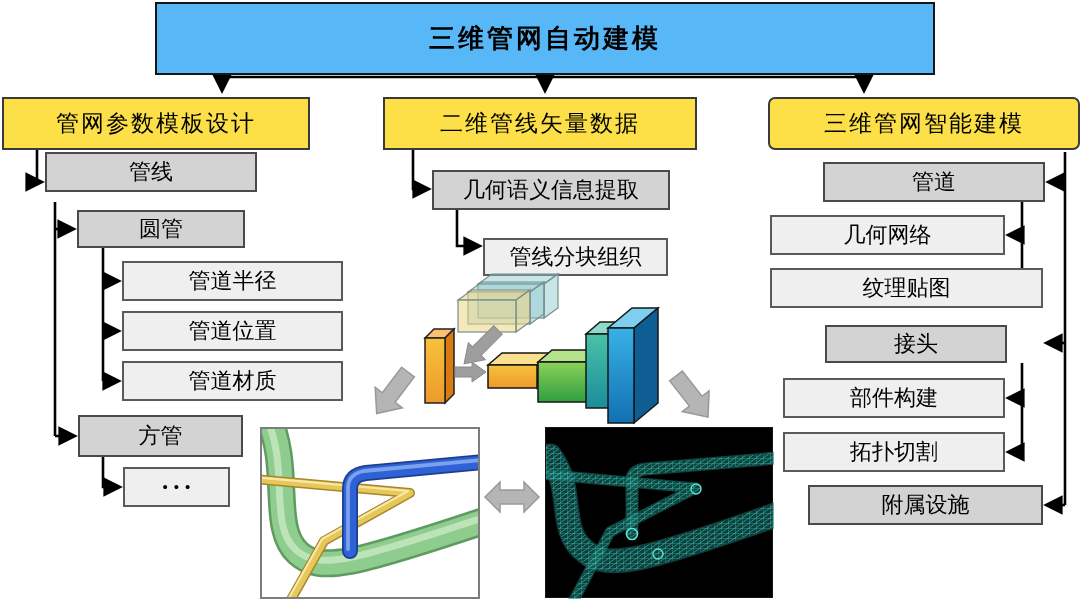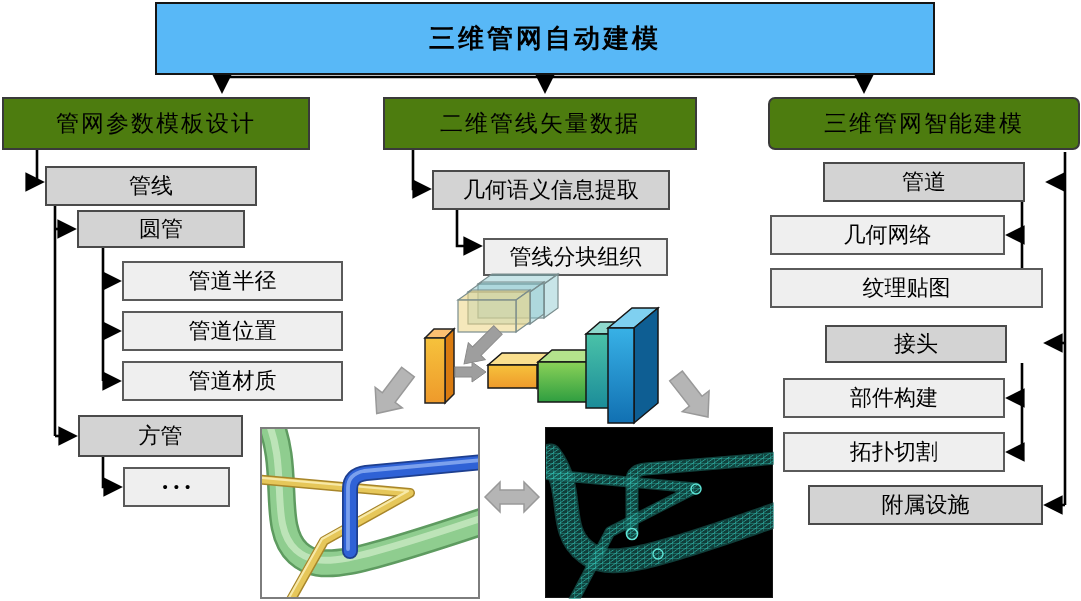--- a/index.html
+++ b/index.html
@@ -2,21 +2,21 @@
 <html><head>
 <meta charset="utf-8">
 <style>
   html,body{margin:0;padding:0;background:#ffffff;}
   .stage{position:relative;width:1081px;height:601px;background:#fff;overflow:hidden;
          font-family:"Liberation Serif","DejaVu Serif",serif;}
   .node{position:absolute;box-sizing:border-box;border:2px solid #424242;
         display:flex;align-items:center;justify-content:center;
         font-size:22px;color:#000;text-align:center;line-height:1;}
   .root{background:#58B8F7;border-color:#151515;font-size:26px;font-weight:bold;letter-spacing:3px;}
-  .hdr{background:#4d7c0f;border-color:#3a3a3a;font-size:23px;letter-spacing:2px;}
+  .hdr{background:#fde047;border-color:#3a3a3a;font-size:23px;letter-spacing:2px;}
   .gm{background:#D3D3D3;border-color:#4a4a4a;}
   .gl{background:#EFEFEF;border-color:#5a5a5a;}
   .dots{font-size:15px;letter-spacing:6px;font-weight:bold;padding-left:6px;}
   svg{position:absolute;left:0;top:0;}
   .imgbox{position:absolute;box-sizing:border-box;}
   .render{border:2px solid #7d7d7d;background:#ffffff;}
   .wire{background:#000;border:1px solid #161616;}
 </style>
 </head>
 <body>
@@ -69,34 +69,34 @@
       <g transform="translate(676,376) rotate(52)">
         <polygon points="0,-8 32,-8 32,-17 52,0 32,17 32,8 0,8"></polygon>
       </g>
       <polygon points="485,497 500,482 500,490 524,490 524,482 539,497 524,512 524,504 500,504 500,512"></polygon>
     </g>
   </svg>
 
   <div class="node root" style="left:155px;top:2px;width:780px;height:73px;">三维管网自动建模</div>
 
   <div class="node hdr" style="left:2px;top:97px;width:308px;height:53px;">管网参数模板设计</div>
-  <div class="node gm" style="left:45px;top:166px;width:212px;height:40px;">管线</div>
+  <div class="node gm" style="left:45px;top:152px;width:212px;height:40px;">管线</div>
   <div class="node gm" style="left:77px;top:210px;width:168px;height:38px;">圆管</div>
   <div class="node gl" style="left:122px;top:261px;width:221px;height:40px;">管道半径</div>
   <div class="node gl" style="left:122px;top:311px;width:221px;height:40px;">管道位置</div>
   <div class="node gl" style="left:122px;top:361px;width:221px;height:40px;">管道材质</div>
   <div class="node gm" style="left:78px;top:415px;width:165px;height:42px;">方管</div>
   <div class="node gl dots" style="left:123px;top:467px;width:107px;height:40px;">•••</div>
 
   <div class="node hdr" style="left:383px;top:97px;width:314px;height:53px;">二维管线矢量数据</div>
   <div class="node gm" style="left:432px;top:170px;width:238px;height:40px;">几何语义信息提取</div>
   <div class="node gl" style="left:483px;top:227px;width:185px;height:38px;margin-top:11px;">管线分块组织</div>
 
   <div class="node hdr" style="left:768px;top:97px;width:312px;height:53px;border-radius:7px;">三维管网智能建模</div>
-  <div class="node gm" style="left:823px;top:162px;width:202px;height:40px;">管道</div>
+  <div class="node gm" style="left:823px;top:162px;width:222px;height:40px;">管道</div>
   <div class="node gl" style="left:770px;top:215px;width:235px;height:40px;">几何网络</div>
   <div class="node gl" style="left:770px;top:268px;width:273px;height:40px;">纹理贴图</div>
   <div class="node gm" style="left:825px;top:325px;width:182px;height:38px;">接头</div>
   <div class="node gl" style="left:783px;top:378px;width:222px;height:40px;">部件构建</div>
   <div class="node gl" style="left:783px;top:432px;width:222px;height:40px;">拓扑切割</div>
   <div class="node gm" style="left:808px;top:485px;width:235px;height:40px;">附属设施</div>
 
   <svg style="left:420px;top:268px;" width="312" height="162" viewBox="0 0 312 162">
     <defs>
       <linearGradient id="gY" x1="0" y1="0" x2="0" y2="1">

